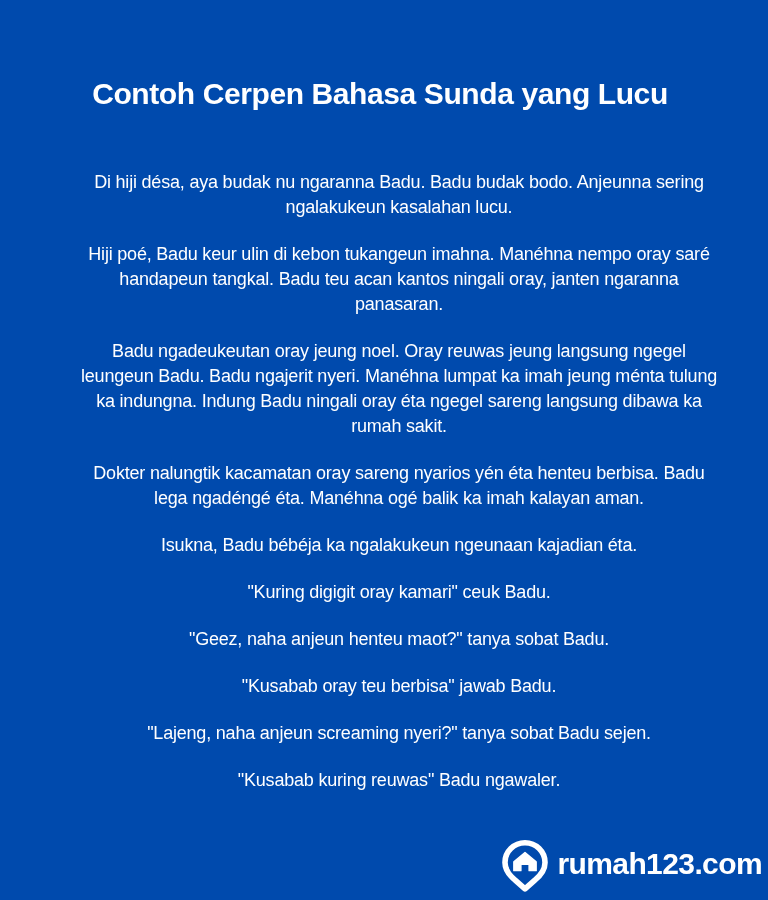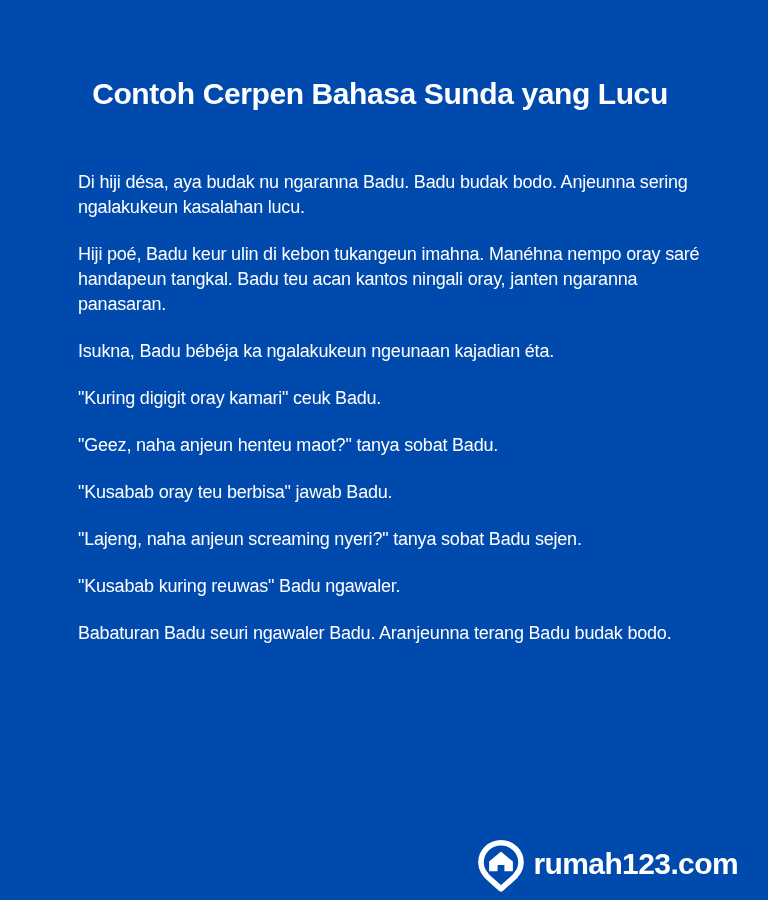--- a/index.html
+++ b/index.html
@@ -26,32 +26,33 @@
     letter-spacing: -0.4px;
     line-height: 1.05;
     color: #ffffff;
   }
   .story {
     margin-top: 60px;
     padding-left: 78px;
     padding-right: 48px;
     width: 642px;
     box-sizing: content-box;
+    text-align: center;
   }
   .story p {
     margin: 0 0 22px 0;
     font-size: 18px;
     line-height: 25px;
     letter-spacing: -0.2px;
     font-weight: 500;
     color: #ffffff;
   }
   .logo {
     position: absolute;
-    right: 30px;
+    right: 6px;
     bottom: 7px;
     display: flex;
     align-items: center;
     gap: 7px;
   }
   .logo .pin {
     width: 50px;
     height: 54px;
     display: block;
   }
@@ -67,27 +68,28 @@
 </head>
 <body>
 
 <div class="poster">
 
   <h1>Contoh Cerpen Bahasa Sunda yang Lucu</h1>
 
   <div class="story">
     <p>Di hiji désa, aya budak nu ngaranna Badu. Badu budak bodo. Anjeunna sering ngalakukeun kasalahan lucu.</p>
     <p>Hiji poé, Badu keur ulin di kebon tukangeun imahna. Manéhna nempo oray saré handapeun tangkal. Badu teu acan kantos ningali oray, janten ngaranna panasaran.</p>
+    <p>Badu ngadeukeutan oray jeung noel. Oray reuwas jeung langsung ngegel leungeun Badu. Badu ngajerit nyeri. Manéhna lumpat ka imah jeung ménta tulung ka indungna. Indung Badu ningali oray éta ngegel sareng langsung dibawa ka rumah sakit.</p>
+    <p>Dokter nalungtik kacamatan oray sareng nyarios yén éta henteu berbisa. Badu lega ngadéngé éta. Manéhna ogé balik ka imah kalayan aman.</p>
     <p>Isukna, Badu bébéja ka ngalakukeun ngeunaan kajadian éta.</p>
     <p>"Kuring digigit oray kamari" ceuk Badu.</p>
     <p>"Geez, naha anjeun henteu maot?" tanya sobat Badu.</p>
     <p>"Kusabab oray teu berbisa" jawab Badu.</p>
     <p>"Lajeng, naha anjeun screaming nyeri?" tanya sobat Badu sejen.</p>
     <p>"Kusabab kuring reuwas" Badu ngawaler.</p>
-    <p>Babaturan Badu seuri ngawaler Badu. Aranjeunna terang Badu budak bodo.</p>
   </div>
 
   <div class="logo">
     <svg class="pin" viewBox="0 0 52 58" aria-hidden="true">
       <path d="M26 4 C14.1 4 4.5 13.5 4.5 25.2 C4.5 33.4 9.3 39.2 15.4 44.1 L26 53.5 L36.6 44.1 C42.7 39.2 47.5 33.4 47.5 25.2 C47.5 13.5 37.9 4 26 4 Z" fill="none" stroke="#ffffff" stroke-width="6" stroke-linejoin="round"></path>
       <path d="M26 14.5 L14 24.6 L14 34 L21.6 34 L21.6 27.2 L30.4 27.2 L30.4 34 L38 34 L38 24.6 Z" fill="#ffffff" stroke="#ffffff" stroke-width="1.5" stroke-linejoin="round"></path>
     </svg>
     <span class="logo-text">rumah123.com</span>
   </div>
 

